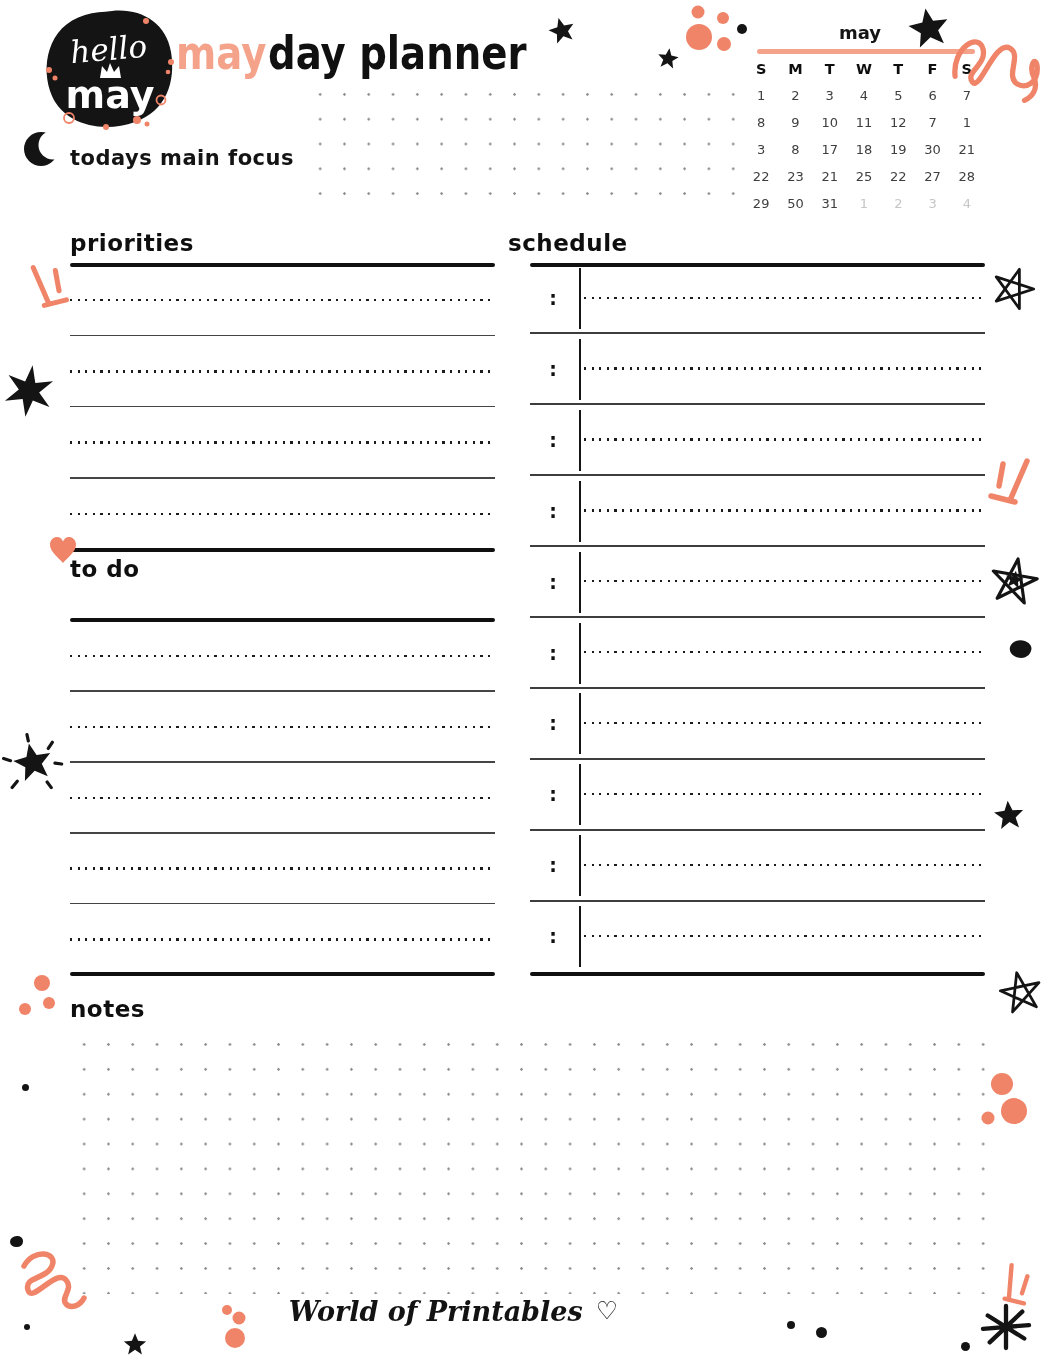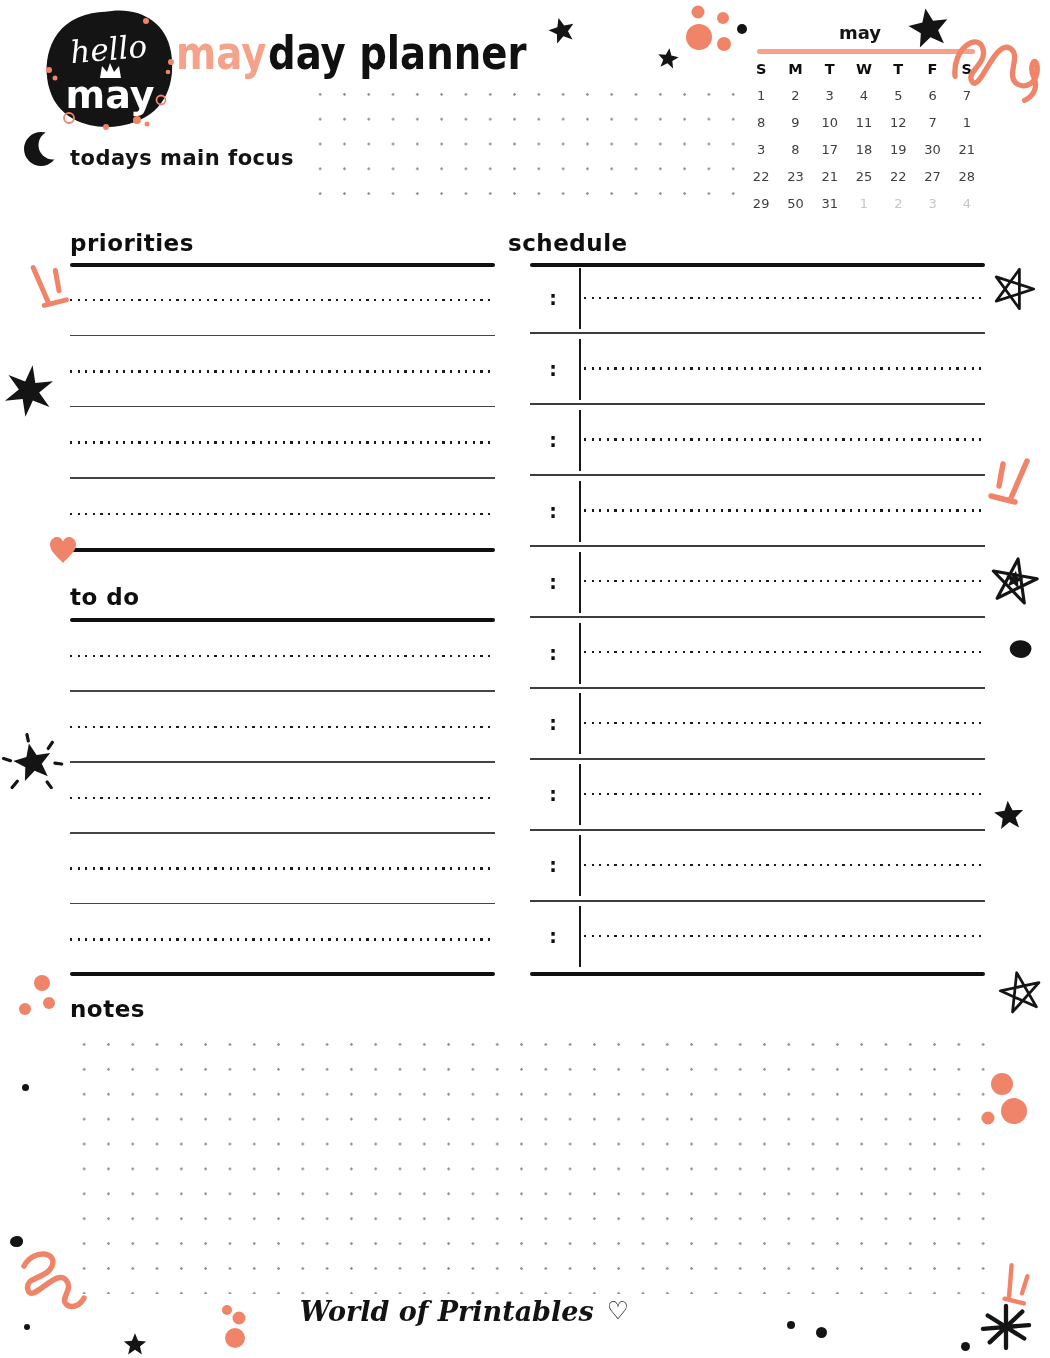--- a/index.html
+++ b/index.html
@@ -42,21 +42,21 @@
   .thinline{position:absolute;left:0;right:0;height:1.7px;background:var(--line-gray);}
   .dotline{position:absolute;left:0;right:0;height:2.4px;
            background-image:repeating-linear-gradient(90deg,#1b1b1b 0 2.2px,transparent 2.2px 7.6px);}
   .sep{position:absolute;left:0;right:0;height:2.2px;background:#3d3d3d;}
   .sch-colon{position:absolute;left:10px;width:26px;text-align:center;font-size:19px;
              font-weight:bold;line-height:26px;color:#101010;}
   .sch-vline{position:absolute;left:49px;width:2px;height:61px;background:#161616;}
   .sch-dot{left:54px;}
 
   
-  .footer{position:absolute;left:0;top:1296px;width:907px;text-align:center;margin-left:11px;}
+  .footer{position:absolute;left:0;top:1296px;width:907px;text-align:center;}
   .footer-credit{font-family:"DejaVu Serif",serif;font-style:italic;font-weight:bold;font-size:27px;color:#131313;}
   .footer-heart{font-size:25px;font-weight:bold;margin-left:8px;vertical-align:2px;}
 
   .ink-dot{position:absolute;background:#141414;border-radius:50%;}
 </style>
 </head>
 <body>
 
 <div class="page" style="--coral: #F5A28B; --coral-deep: #F08468; --ink: #141414; --line-gray: #454545; --dot-gray: #8d8d8d; --muted-day: #c6c6c6; --day-text: #3e3e3e;">
 
@@ -207,21 +207,21 @@
       <div class="sep" style="top: 565.6px;"></div>
       <span class="sch-colon" style="top: 589.2px;">:</span>
       <div class="sch-vline" style="top: 572.2px;"></div>
       <div class="dotline sch-dot" style="top: 600.7px;"></div>
       <div class="sep" style="top: 636.5px;"></div>
       <span class="sch-colon" style="top: 660.1px;">:</span>
       <div class="sch-vline" style="top: 643.1px;"></div>
       <div class="dotline sch-dot" style="top: 671.6px;"></div>
     </div>
 
-  <div class="section-title" style="left:70px;top:584px">to do</div>
+  <div class="section-title" style="left:70px;top:556px">to do</div>
   <div class="lines-box" style="left:70px;top:618px;width:425px;height:358px">
     <div class="thick-line" style="top:0"></div>
     <div class="thick-line" style="top:354px"></div>
   <div class="dotline" style="top: 37px;"></div>
       <div class="thinline" style="top: 72.4px;"></div>
       <div class="dotline" style="top: 107.8px;"></div>
       <div class="thinline" style="top: 143.2px;"></div>
       <div class="dotline" style="top: 178.6px;"></div>
       <div class="thinline" style="top: 214px;"></div>
       <div class="dotline" style="top: 249.4px;"></div>

